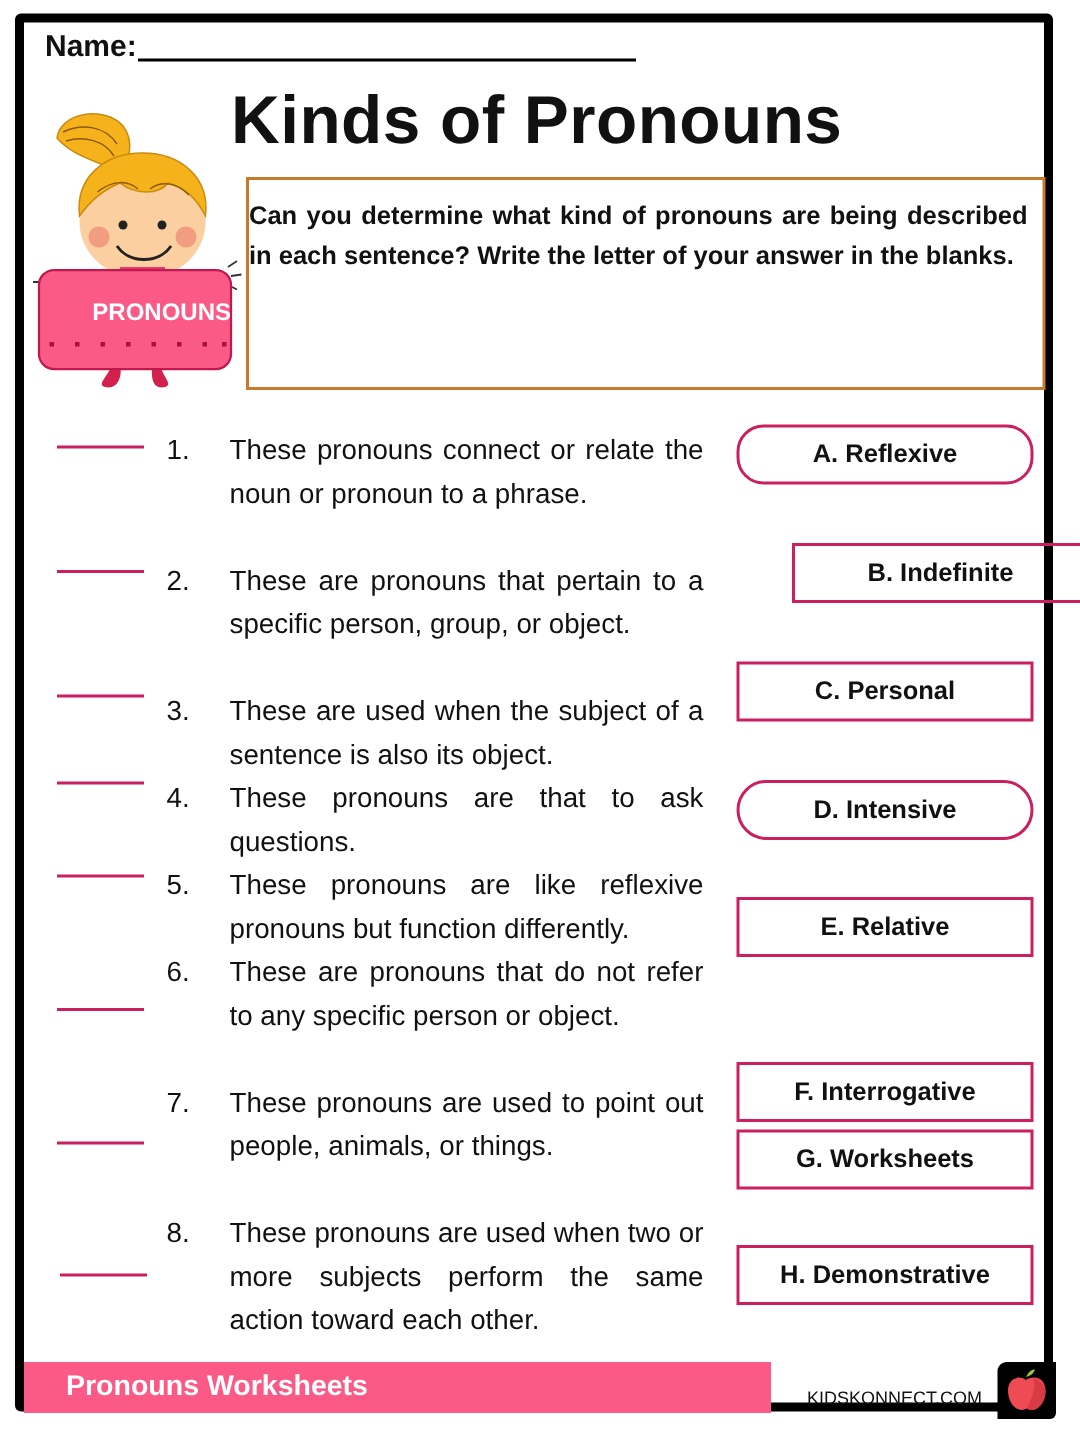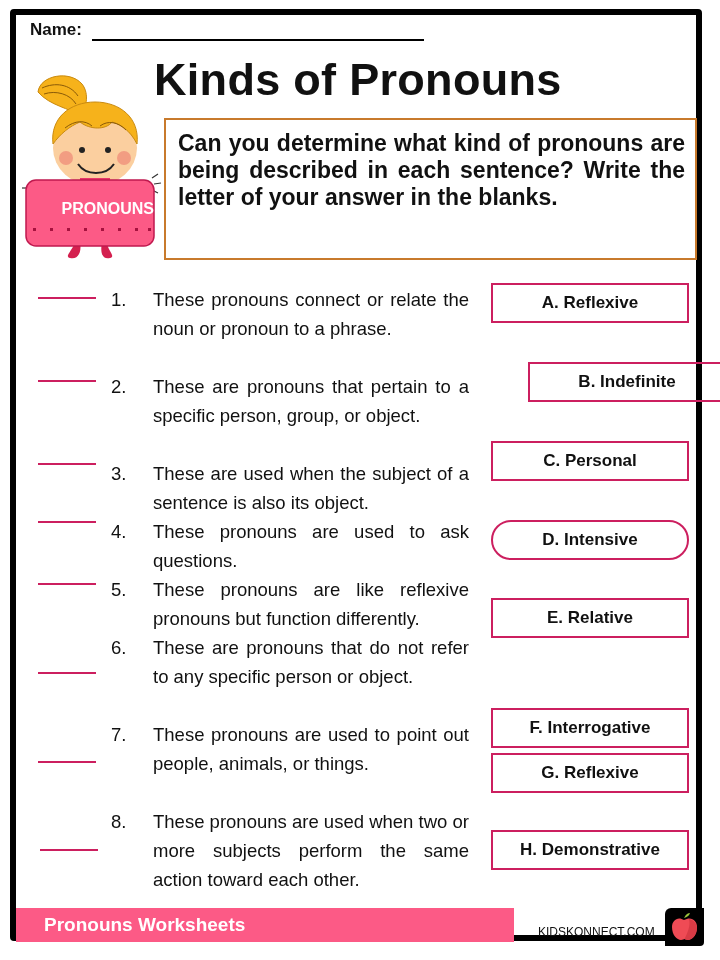--- a/index.html
+++ b/index.html
@@ -1,21 +1,21 @@
 <!DOCTYPE html>
 <html><head>
 <meta charset="utf-8">
 <style>
   html, body { margin:0; padding:0; background:#ffffff; }
   body { width:720px; height:960px; position:relative; overflow:hidden; font-family:"Liberation Sans", sans-serif; color:#111; }
   .frame { position:absolute; left:10px; top:9px; width:692px; height:932px; border:6px solid #000; border-radius:4px; box-sizing:border-box; }
-  .name-row { position:absolute; left:30px; top:20px; font-size:17px; font-weight:bold; }
+  .name-row { position:absolute; left:30px; top:20px; font-size:20px; font-weight:bold; }
   .name-line { position:absolute; left:92px; top:39px; width:332px; height:2px; background:#000; }
   .title { position:absolute; left:154px; top:54px; font-size:45px; font-weight:bold; letter-spacing:0.3px; }
-  .instr { position:absolute; left:164px; top:118px; width:533px; height:142px; border:2px solid #c87a2c; box-sizing:border-box; padding:10px 10px 0 12px; font-size:23px; font-weight:bold; line-height:27px; text-align:justify; }
+  .instr { position:absolute; left:164px; top:118px; width:533px; height:142px; border:2px solid #c87a2c; box-sizing:border-box; padding:10px 10px 0 0; font-size:17px; font-weight:bold; line-height:27px; text-align:justify; }
   .girl { position:absolute; left:20px; top:70px; width:150px; height:195px; }
   .questions { position:absolute; left:0; top:0; }
   .blank { position:absolute; left:38px; width:58px; height:2px; background:#cc1f5f; }
   .qnum { position:absolute; left:111px; font-size:18.5px; line-height:29px; }
   .qtext { position:absolute; left:153px; width:316px; font-size:18.5px; line-height:29px; text-align:justify; }
   .answer { position:absolute; left:491px; width:198px; height:40px; border:2px solid #cc1f5f; box-sizing:border-box; display:flex; align-items:center; justify-content:center; font-size:17px; font-weight:bold; }
   .footer-bar { position:absolute; left:16px; top:908px; width:498px; height:34px; background:#fc5a86; }
   .footer-title { position:absolute; left:44px; top:914px; color:#fff; font-size:19px; font-weight:bold; }
   .site { position:absolute; left:538px; top:925px; font-size:12px; color:#111; }
   .apple-box { position:absolute; left:665px; top:908px; width:39px; height:38px; background:#000; border-radius:6px 0 4px 0; }
@@ -85,46 +85,46 @@
   <div class="blank" style="top:380px;"></div>
   <div class="qnum" style="top:372px;">2.</div>
   <div class="qtext" style="top:372px;">These are pronouns that pertain to a specific person, group, or object.</div>
 
   <div class="blank" style="top:463px;"></div>
   <div class="qnum" style="top:459px;">3.</div>
   <div class="qtext" style="top:459px;">These are used when the subject of a sentence is also its object.</div>
 
   <div class="blank" style="top:521px;"></div>
   <div class="qnum" style="top:517px;">4.</div>
-  <div class="qtext" style="top:517px;">These pronouns are used to ask questions.</div>
+  <div class="qtext" style="top:517px;">These pronouns are that to ask questions.</div>
 
   <div class="blank" style="top:583px;"></div>
   <div class="qnum" style="top:575px;">5.</div>
   <div class="qtext" style="top:575px;">These pronouns are like reflexive pronouns but function differently.</div>
 
   <div class="blank" style="top:672px;"></div>
   <div class="qnum" style="top:633px;">6.</div>
   <div class="qtext" style="top:633px;">These are pronouns that do not refer to any specific person or object.</div>
 
   <div class="blank" style="top:761px;"></div>
   <div class="qnum" style="top:720px;">7.</div>
   <div class="qtext" style="top:720px;">These pronouns are used to point out people, animals, or things.</div>
 
   <div class="blank" style="top:849px; left:40px;"></div>
   <div class="qnum" style="top:807px;">8.</div>
   <div class="qtext" style="top:807px;">These pronouns are used when two or more subjects perform the same action toward each other.</div>
 </div>
 
-<div class="answer" style="top:283px;">A. Reflexive</div>
+<div class="answer" style="top:283px;border-radius:18px;">A. Reflexive</div>
 <div class="answer" style="top:362px;margin-left:37px;">B. Indefinite</div>
 <div class="answer" style="top:441px;">C. Personal</div>
 <div class="answer" style="top:520px;border-radius:20px;">D. Intensive</div>
 <div class="answer" style="top:598px;">E. Relative</div>
 <div class="answer" style="top:708px;">F. Interrogative</div>
-<div class="answer" style="top:753px;">G. Reflexive</div>
+<div class="answer" style="top:753px;">G. Worksheets</div>
 <div class="answer" style="top:830px;">H. Demonstrative</div>
 
 <div class="footer-bar"></div>
 <div class="footer-title">Pronouns Worksheets</div>
 <div class="site">KIDSKONNECT.COM</div>
 <div class="apple-box">
   <svg width="39" height="38" viewBox="0 0 39 38">
     <path d="M19 10 C21 6 23 5 25 5 C24 8 22 9 19 10 Z" fill="#9bc53d"></path>
     <path d="M19 12 C13 8 7 12 7 19 C7 27 12 32 16 32 C18 32 19 31 19.5 31 C20 31 21 32 23 32 C27 32 32 27 32 19 C32 12 26 8 19 12 Z" fill="#ef4b55"></path>
     <path d="M19.5 31 C22 26 26 18 24 11 C29 12 32 16 32 20 C32 27 27 32 23 32 C21 32 20 31 19.5 31 Z" fill="#d83b45"></path>

